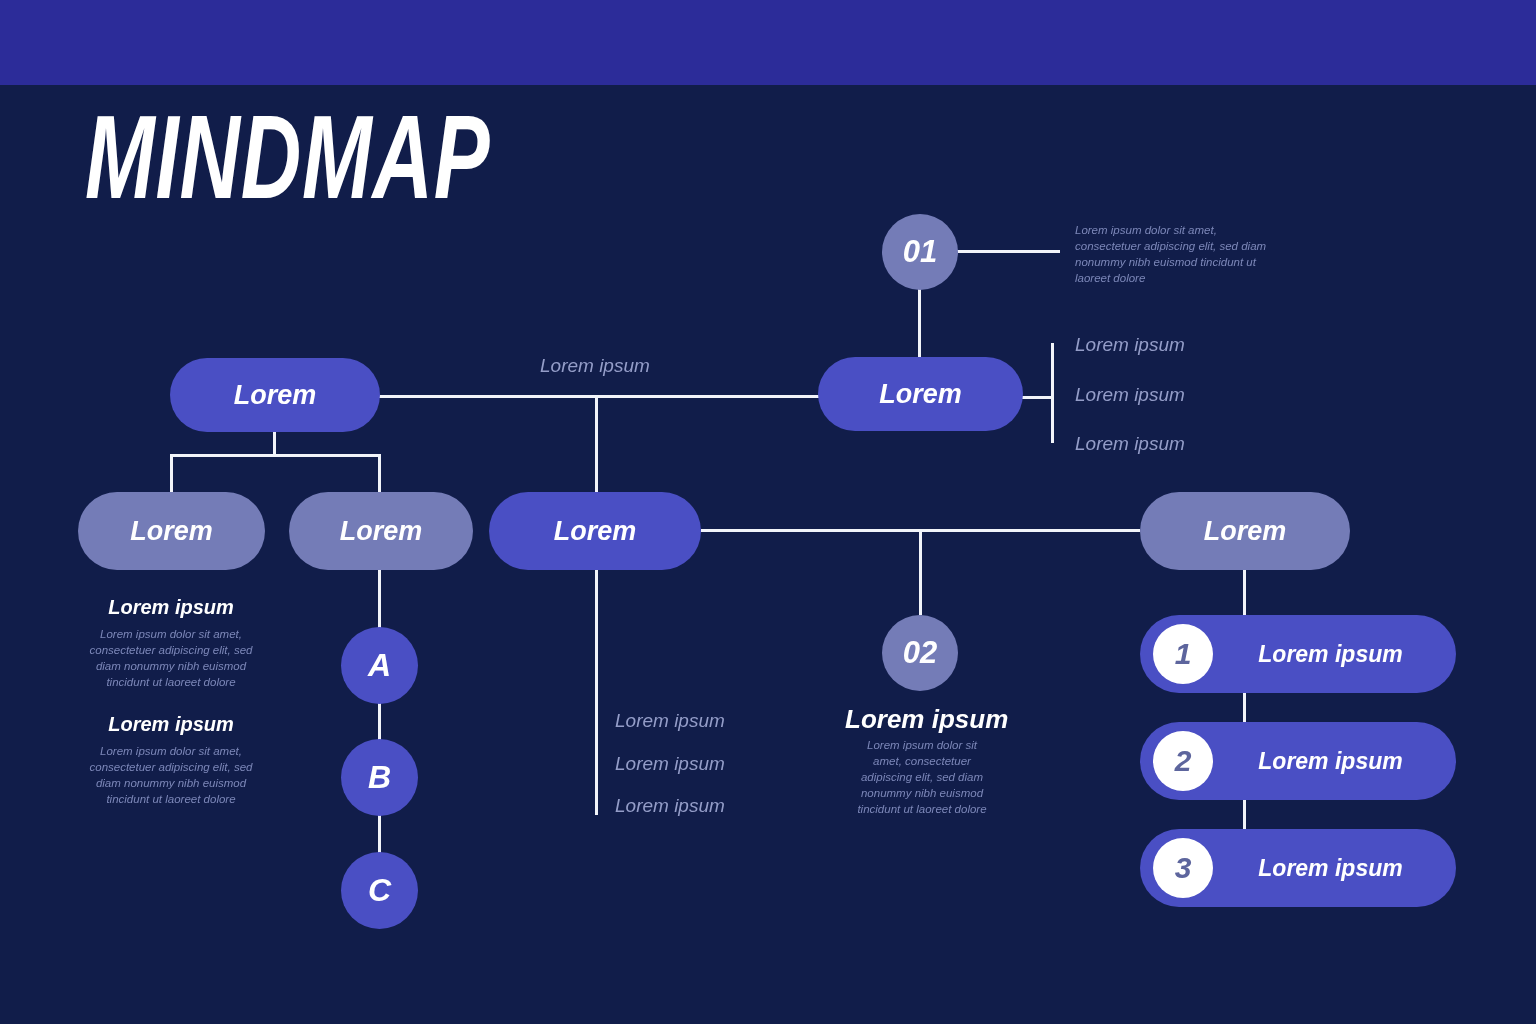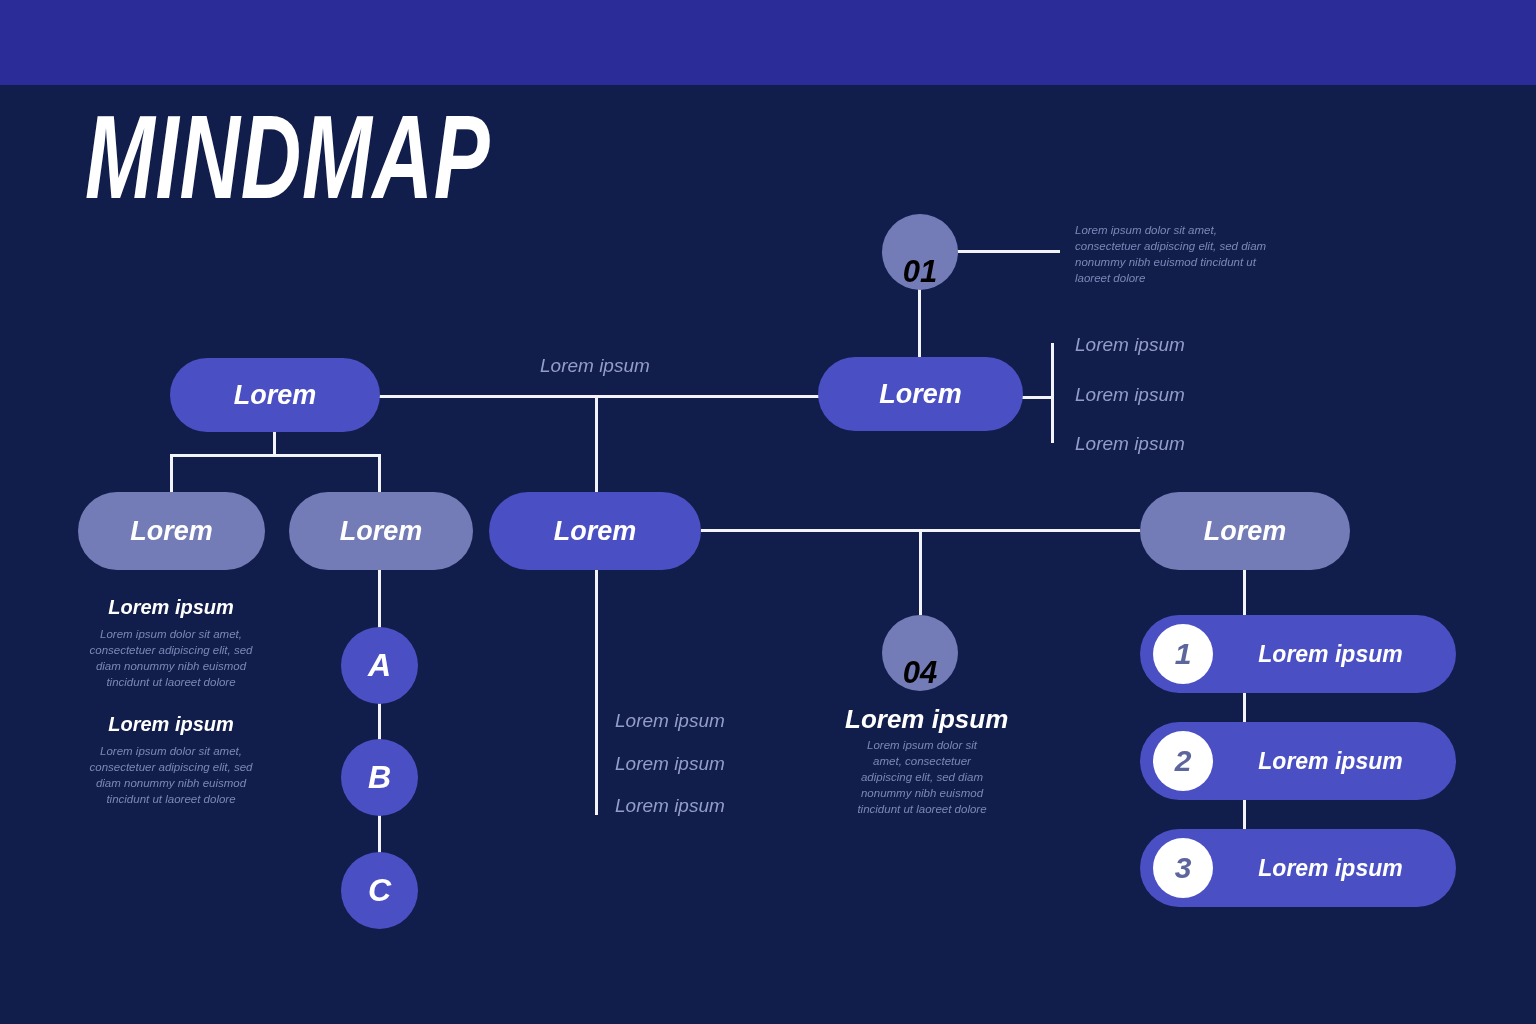--- a/index.html
+++ b/index.html
@@ -40,22 +40,22 @@
     border-radius: 40px;
     color: #ffffff; font-weight: 700; font-size: 27px;
   }
   .pill.accent { background: #4a4fc4; }
   .pill.muted  { background: #747cb7; }
 
   
   .num-circle {
     position: absolute; width: 76px; height: 76px;
     border-radius: 50%; background: #747cb7;
-    display: flex; align-items: flex-end; justify-content: center;
-    color: #000000; font-weight: 700; font-size: 31px;
+    display: flex; align-items: center; justify-content: center;
+    color: #ffffff; font-weight: 700; font-size: 31px;
   }
 
   
   .letter-circle {
     position: absolute; width: 77px; height: 77px;
     border-radius: 50%; background: #4a4fc4;
     display: flex; align-items: center; justify-content: center;
     color: #ffffff; font-weight: 700; font-size: 32px;
   }
 
@@ -191,21 +191,21 @@
   </div>
   <div class="letter-circle" style="left:341px; top:852px;">
     <span>C</span>
   </div>
 
   <div class="list-item" style="left:615px; top:710px;">Lorem ipsum</div>
   <div class="list-item" style="left:615px; top:753px;">Lorem ipsum</div>
   <div class="list-item" style="left:615px; top:795px;">Lorem ipsum</div>
 
   <div class="num-circle" style="left:882px; top:615px;">
-    <span>04</span>
+    <span>02</span>
   </div>
   <div class="big-heading" style="left:845px; top:704px; width:150px;">Lorem ipsum</div>
   <div class="desc-left" style="left:852px; top:737px; width:140px; text-align:center;">Lorem ipsum dolor sit amet, consectetuer adipiscing elit, sed diam nonummy nibh euismod tincidunt ut laoreet dolore</div>
 
   <div class="bar" style="left:1140px; top:615px;">
     <div class="bar-circle">
       <span>1</span>
     </div>
     <div class="bar-label">Lorem ipsum</div>
   </div>

